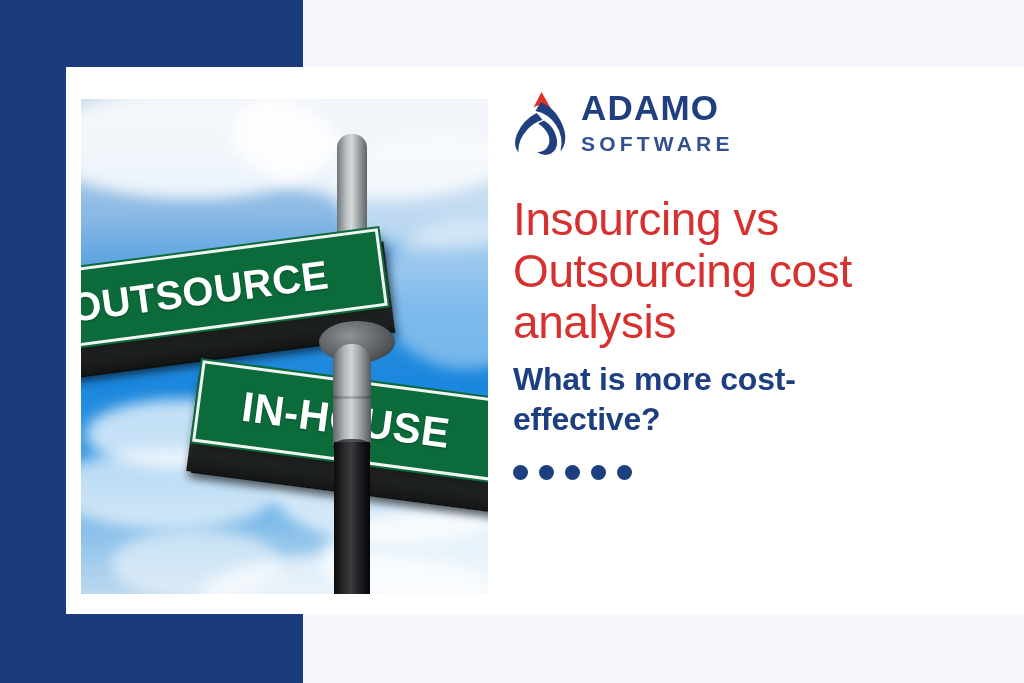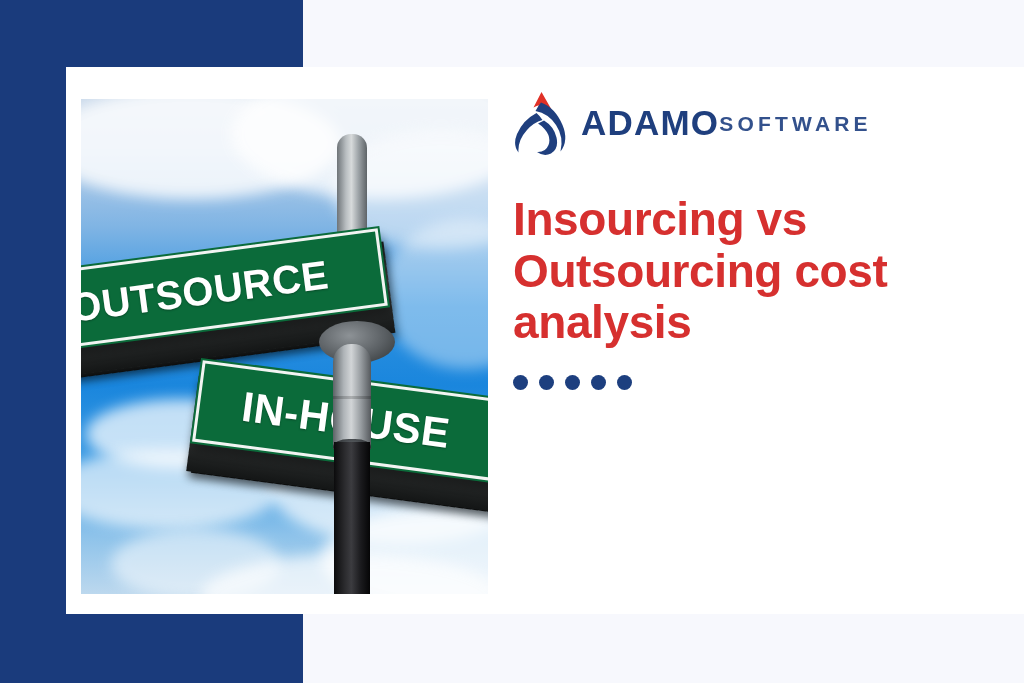--- a/index.html
+++ b/index.html
@@ -215,21 +215,21 @@
     gap: 12px;
     height: 72px;
   }
   .logo-mark {
     width: 56px;
     height: 66px;
     flex: 0 0 auto;
   }
   .logo-words {
     display: flex;
-    flex-direction: row;
+    flex-direction: column;
     justify-content: center;
     line-height: 1;
   }
   .logo-adamo {
     color: #1f3f7e;
     font-size: 35px;
     font-weight: 700;
     letter-spacing: 1.2px;
   }
   .logo-software {
@@ -237,21 +237,21 @@
     font-size: 21px;
     font-weight: 700;
     letter-spacing: 4.2px;
     margin-top: 8px;
   }
 
   .headline {
     margin-top: 36px;
     color: #d6302f;
     font-size: 46px;
-    font-weight: 700;
+    font-weight: 400;
     line-height: 1.12;
     letter-spacing: -0.4px;
     max-width: 470px;
   }
 
   .subhead {
     margin-top: 10px;
     color: #1d3f7f;
     font-size: 32px;
     font-weight: 700;
@@ -328,20 +328,21 @@
         <path d="M31.0 31.5 Q41.0 37.5 43.5 48.5 Q46.0 59.5 38.0 64.5 Q31.0 68.0 24.0 63.0 Q32.5 63.5 35.5 56.0 Q38.5 48.0 31.5 40.0 Q28.5 36.5 25.0 34.5 Z" fill="#1f3f7e"></path>
       </svg>
       <div class="logo-words">
         <span class="logo-adamo">ADAMO</span>
         <span class="logo-software">SOFTWARE</span>
       </div>
     </div>
 
     <div class="headline">Insourcing vs Outsourcing cost analysis</div>
 
+    <div class="subhead">What is more cost-effective?</div>
 
     <div class="dots">
         <span class="dot" style="background: rgb(29, 63, 127);"></span>
         <span class="dot" style="background: rgb(29, 63, 127);"></span>
         <span class="dot" style="background: rgb(29, 63, 127);"></span>
         <span class="dot" style="background: rgb(29, 63, 127);"></span>
         <span class="dot" style="background: rgb(29, 63, 127);"></span>
       </div>
 
   </div>

